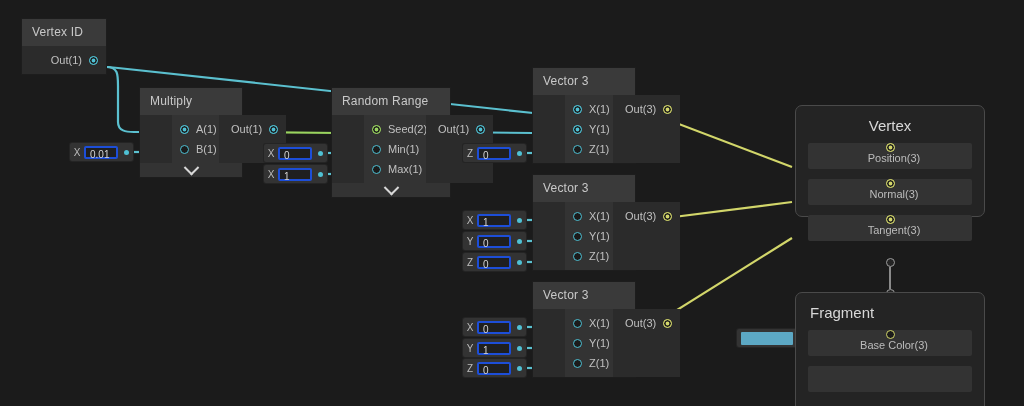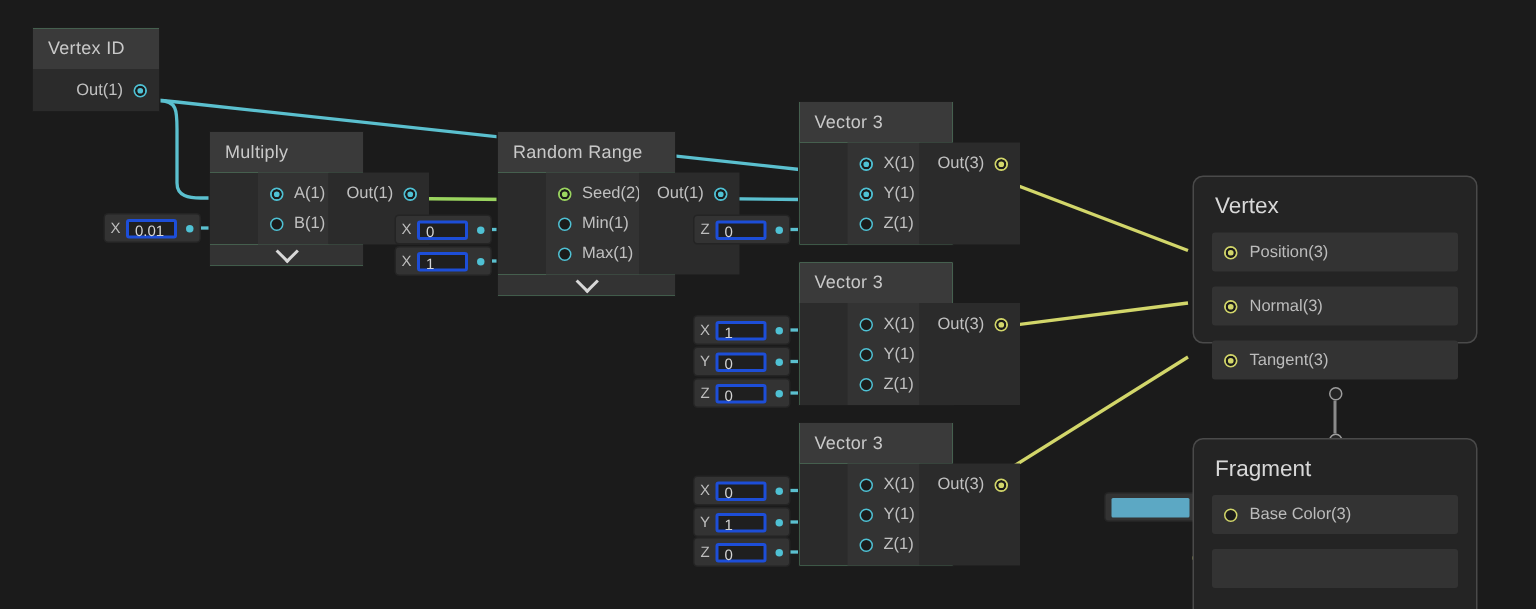--- a/index.html
+++ b/index.html
@@ -4,21 +4,21 @@
 <style>
   html,body{margin:0;padding:0;background:#1b1b1b;}
   body{width:1024px;height:406px;overflow:hidden;
        font-family:"Liberation Sans","DejaVu Sans",sans-serif;
        color:#c4c4c4;-webkit-font-smoothing:antialiased;}
   #canvas{position:relative;width:1024px;height:406px;background:#1b1b1b;overflow:hidden;}
 
   svg.wires{position:absolute;left:0;top:0;width:1024px;height:406px;pointer-events:none;}
 
   
-  .node{position:absolute;background:#86efac;box-shadow:0 0 0 1px #1d1d1d;}
+  .node{position:absolute;background:#7f1d1d;box-shadow:0 0 0 1px #1d1d1d;}
   .node-title{background:#3a3a3a;color:#c9c9c9;font-size:12px;padding:6px 10px 7px 10px;
               letter-spacing:.2px;white-space:nowrap;}
   .node-body{display:flex;align-items:stretch;background:#2b2b2b;padding-left:32px;}
   .col-in{flex:0 0 auto;background:#333;padding:4px 0;}
   .col-out{flex:1 1 auto;background:#2b2b2b;padding:4px 0;}
   .port-row{display:flex;align-items:center;height:20px;padding:0 10px 0 8px;white-space:nowrap;}
   .port-row.out{justify-content:flex-end;padding:0 8px 0 12px;}
   .port-label{font-size:11px;color:#c0c0c0;}
   .port-row .port-label{margin-left:7px;}
   .port-row.out .port-label{margin-left:0;margin-right:7px;}
@@ -48,21 +48,21 @@
   .vfield .vdot.y{background:#d2d66a;}
   .vfield.swatch{padding:0 4px 0 4px;}
   .vfield .sw{height:13px;width:52px;border-radius:1px;flex:0 0 auto;}
   .vfield .enumtxt{font-size:10.5px;color:#cfcfcf;padding:0 6px 0 6px;white-space:nowrap;}
 
   
   .master{position:absolute;background:#242424;border:1px solid #4a4a4a;border-radius:7px;
           box-sizing:border-box;padding:10px 12px 12px 12px;}
   .master-title{font-size:15px;color:#d8d8d8;padding:1px 2px 9px 2px;}
   .mrow{display:flex;align-items:center;height:26px;background:#333;border-radius:2px;
-        margin-bottom:10px;padding:0 8px;white-space:nowrap;}
+        margin-bottom:10px;padding:0 8px;white-space:nowrap;flex-direction:column;}
   .mrow:last-child{margin-bottom:0;}
   .mrow .mlabel{font-size:11px;color:#bcbcbc;margin-left:8px;}
   .connector{position:absolute;width:12px;display:flex;flex-direction:column;align-items:center;}
   .connector .knob{width:9px;height:9px;border-radius:50%;border:1.5px solid #9d9d9d;
                    background:#242424;box-sizing:border-box;}
   .connector .bar{width:2px;flex:1 1 auto;background:#8a8a8a;}
 </style>
 </head>
 <body>
 
@@ -294,21 +294,21 @@
     <span class="vlabel">Z</span>
     <span class="vbox">0</span>
     <span class="vdot"></span>
   </div>
 
   <div class="vfield swatch" style="left:737px;top:329px;">
     <span class="sw" id="sw-base-color" style="background: rgb(92, 168, 196);"></span>
     <span class="vdot y"></span>
   </div>
 
-  <div class="master" id="m-vertex" style="left:795px;top:117px;width:190px;height:112px;">
+  <div class="master" id="m-vertex" style="left:795px;top:105px;width:190px;height:112px;text-align:center;">
     <div class="master-title">Vertex</div>
     <div class="mrow">
       <span class="port filled-y"></span>
       <span class="mlabel">Position(3)</span>
     </div>
     <div class="mrow">
       <span class="port filled-y"></span>
       <span class="mlabel">Normal(3)</span>
     </div>
     <div class="mrow">

